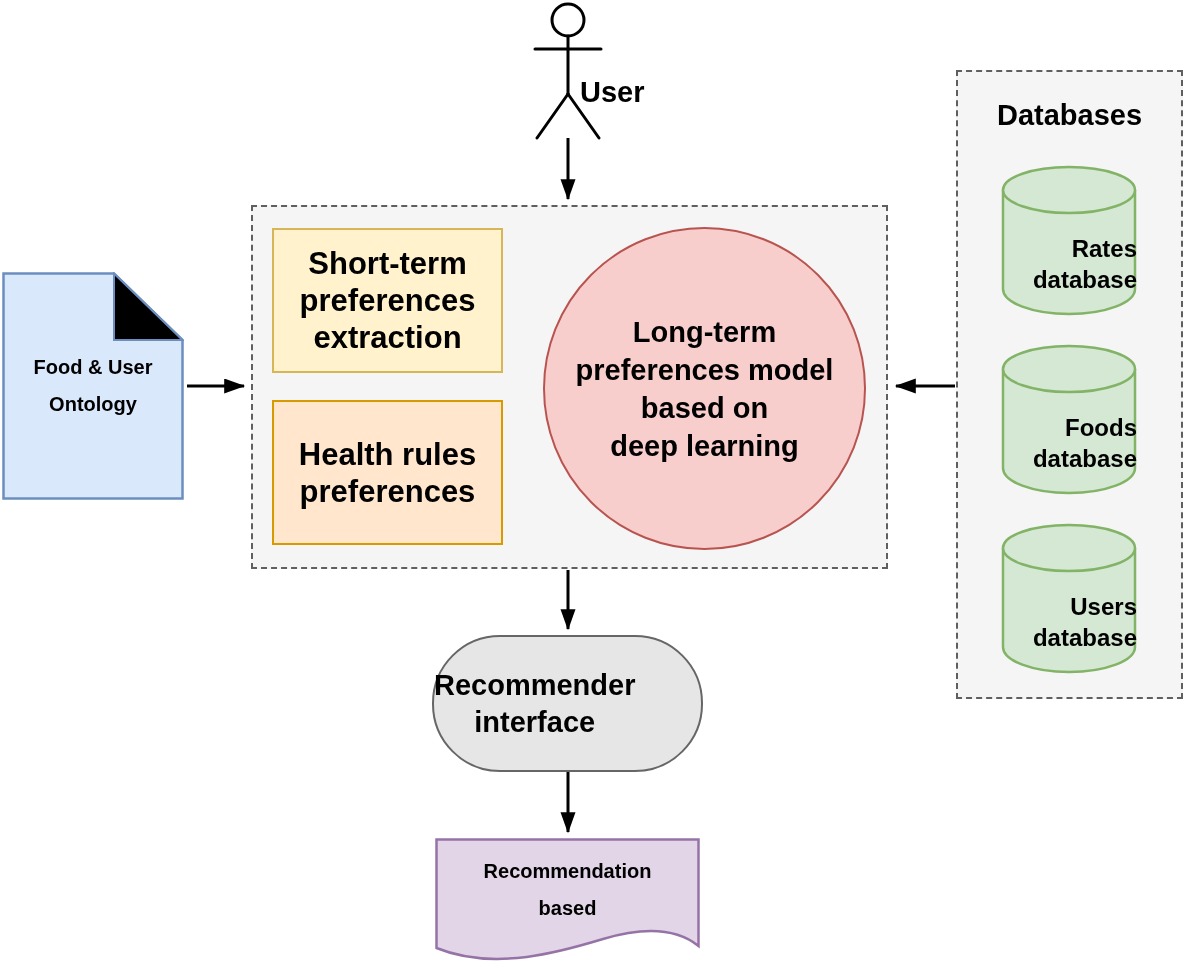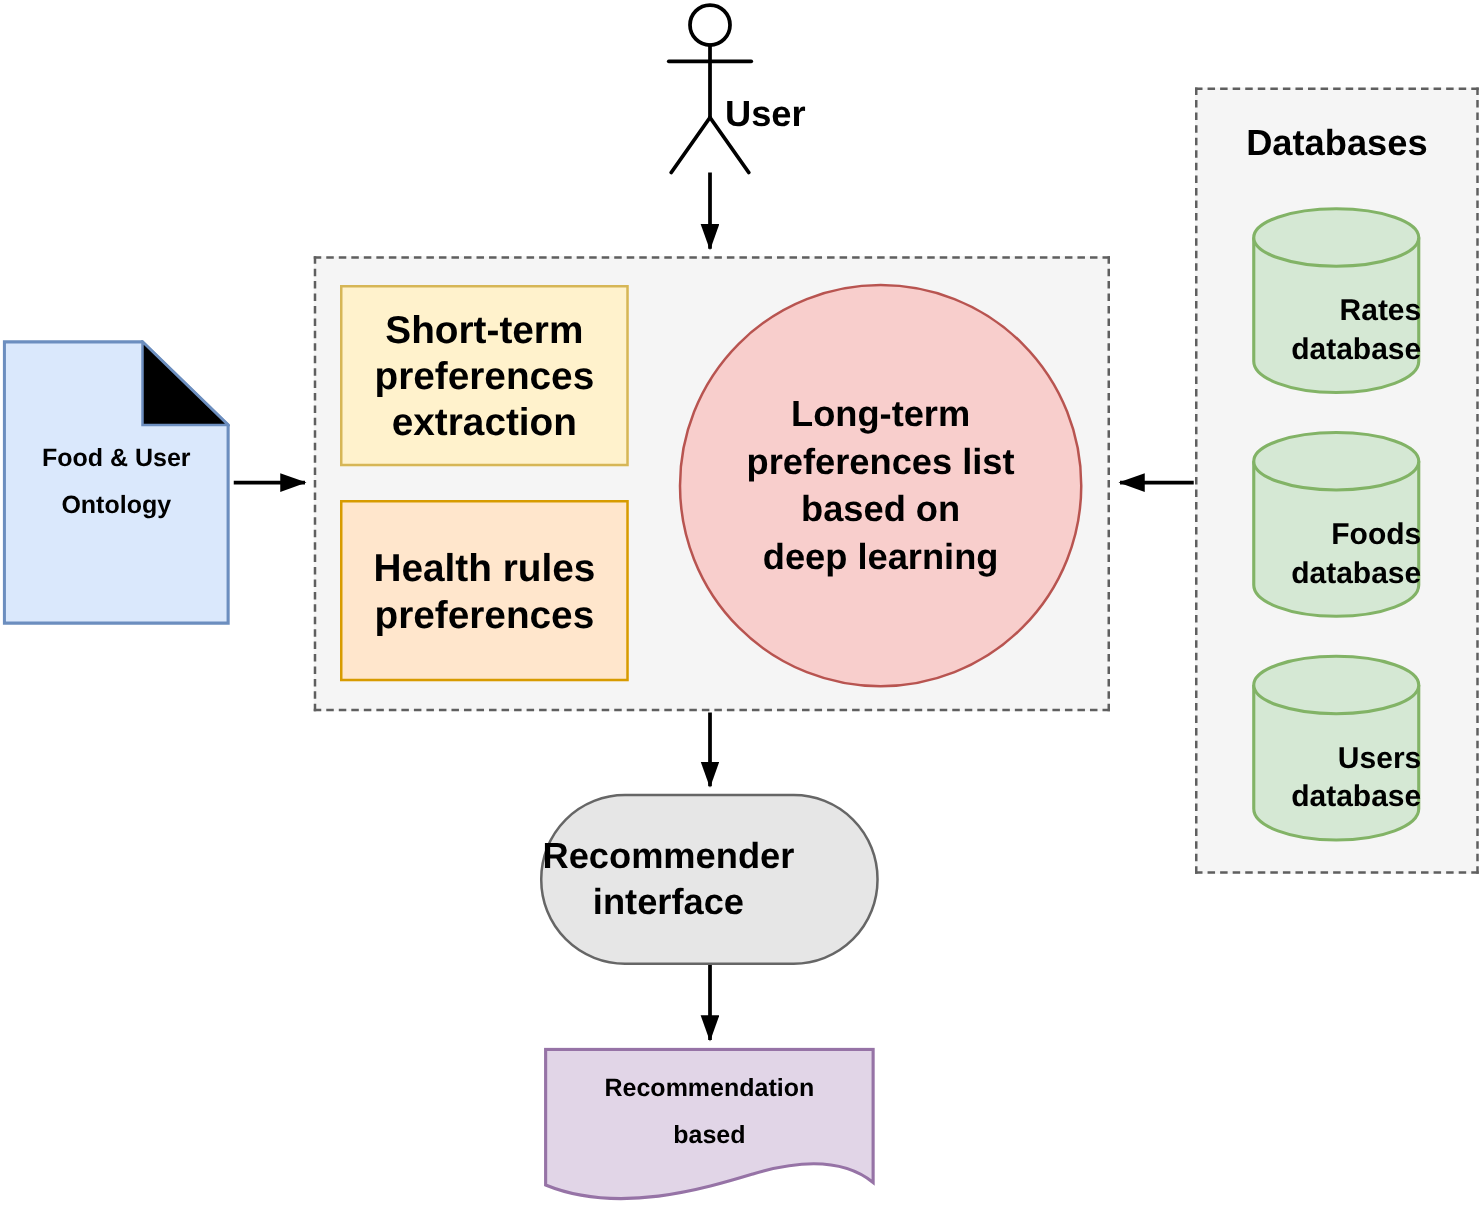--- a/index.html
+++ b/index.html
@@ -94,21 +94,21 @@
 extraction</span>
   </div>
 
   <div class="rect-box" style="left: 272px; top: 400px; width: 231px; height: 145px; background-color: rgb(255, 230, 204); border-color: rgb(215, 155, 0);">
     <span class="shape-label">Health rules
 preferences</span>
   </div>
 
   <div class="ellipse-box" style="left: 543px; top: 227px; width: 323px; height: 323px; background-color: rgb(248, 206, 204); border-color: rgb(184, 84, 80);">
     <span class="shape-label">Long-term
-preferences list
+preferences model
 based on
 deep learning</span>
   </div>
 
   <div class="shape-with-svg" style="left:2px;top:272px;width:182px;height:228px;">
     <svg width="182" height="228" viewBox="0 0 182 228">
       <path d="M1.5,1.5 L112,1.5 L180.5,68 L180.5,226.5 L1.5,226.5 Z" stroke-width="2.5" style="fill: rgb(218, 232, 252); stroke: rgb(108, 142, 191);"></path>
       <path d="M112,1.5 L180.5,68 L112,68 Z" stroke-width="2" style="fill: rgb(0, 0, 0); stroke: rgb(108, 142, 191);"></path>
     </svg>
     <div class="overlay-label shape-label" style="top:0;bottom:0;">Food &amp; User

